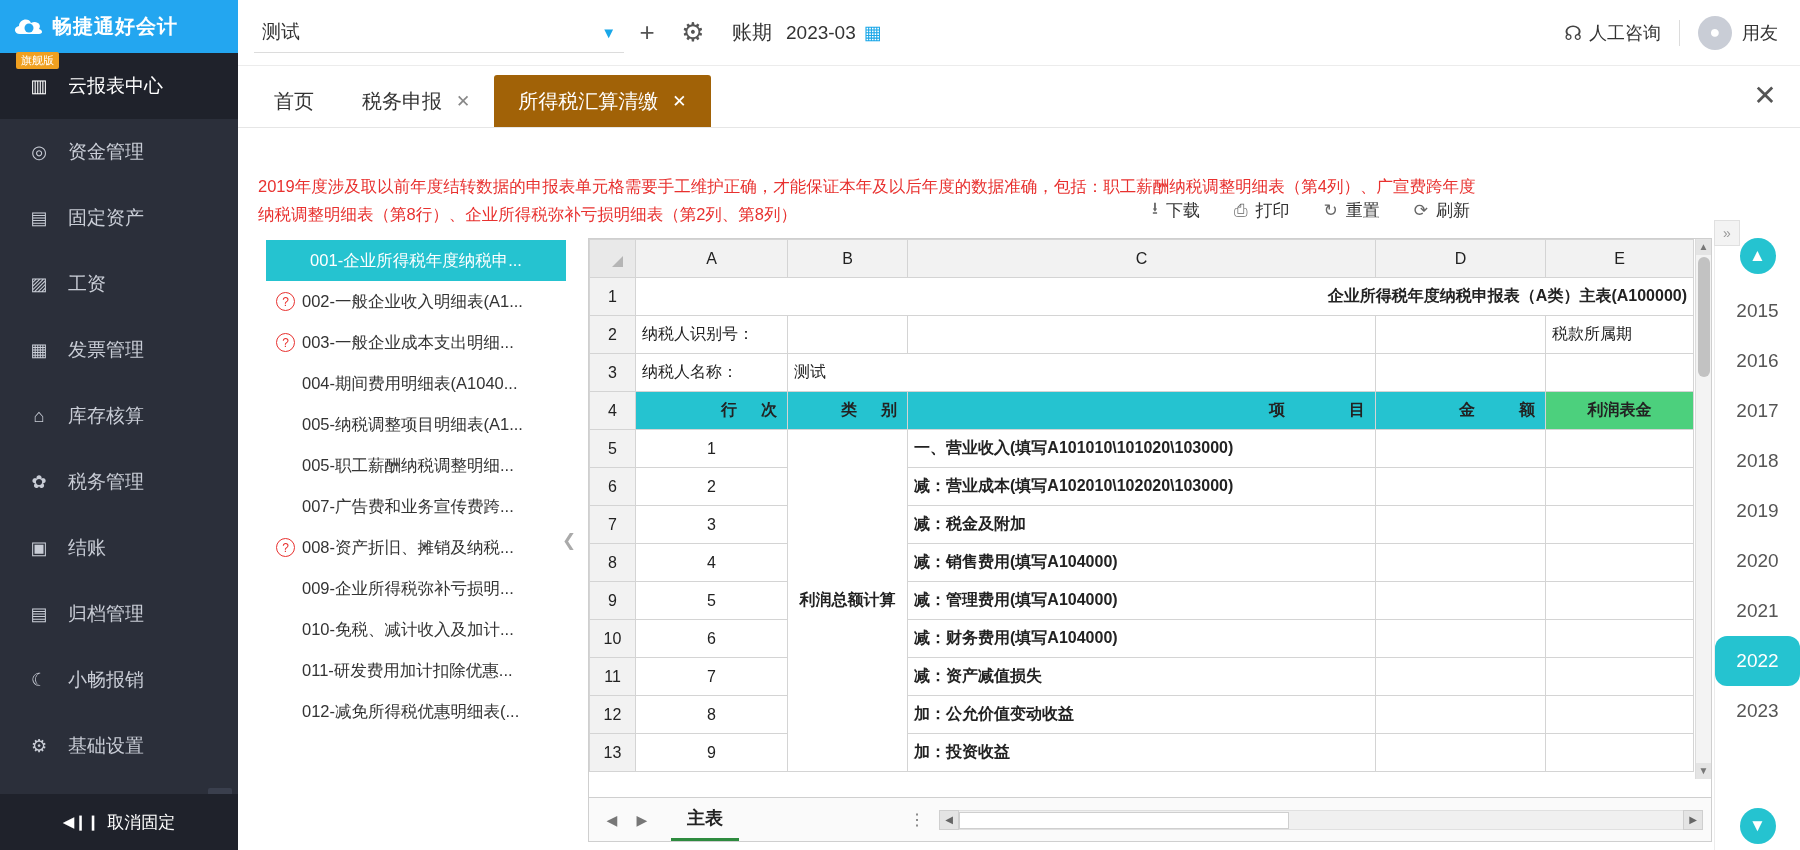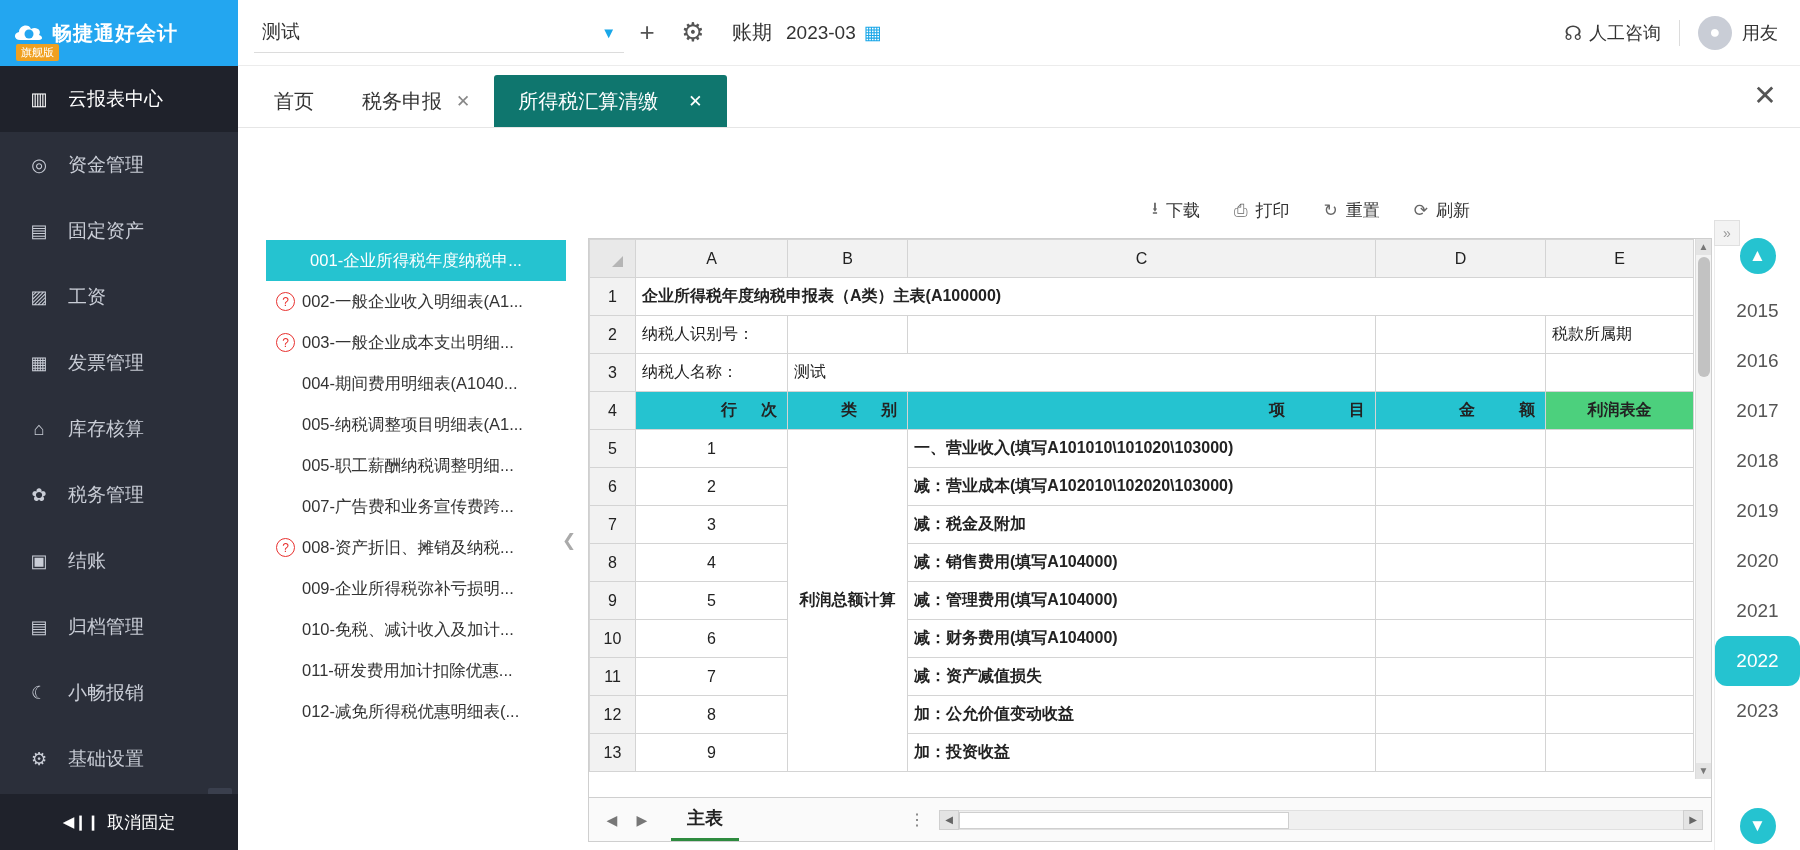--- a/index.html
+++ b/index.html
@@ -10,30 +10,30 @@
     overflow: hidden;
   }
   .app { position: relative; width: 1800px; height: 850px; background: #fff; }
 
   
   .sidebar {
     position: absolute; left: 0; top: 0; width: 238px; height: 850px;
     background: #2b2f3a; color: #d6d9e0;
   }
   .logo-area {
-    height: 66px; background: #23a6f0; display: flex; align-items: center;
+    height: 53px; background: #23a6f0; display: flex; align-items: center;
     padding-left: 12px; position: relative;
   }
   .logo-cloud {
     width: 34px; height: 26px; position: relative; margin-right: 6px;
   }
   .logo-cloud svg { display:block; }
   .logo-text { color: #fff; font-size: 20px; font-weight: bold; letter-spacing: 1px; }
   .logo-badge {
-    position: absolute; left: 16px; top: 44px; background: #f0a020; color: #fff;
+    position: absolute; left: 16px; top: 52px; background: #f0a020; color: #fff;
     font-size: 11px; padding: 1px 5px; border-radius: 2px;
   }
   .nav { margin-top: 0; }
   .nav-item {
     height: 66px; display: flex; align-items: center; padding-left: 26px;
     font-size: 19px; color: #c9cdd6; cursor: pointer;
   }
   .nav-item.active { background: #1f222b; color: #fff; }
   .nav-item .nav-ico {
     width: 26px; height: 26px; margin-right: 16px; display: flex;
@@ -84,21 +84,21 @@
   
   .tabs-row {
     position: absolute; left: 238px; top: 66px; right: 0; height: 62px;
     background: #fff; display: flex; align-items: flex-end; padding-left: 12px;
     border-bottom: 1px solid #e6e6e6;
   }
   .tab {
     height: 52px; display: flex; align-items: center; padding: 0 24px;
     font-size: 20px; color: #333; cursor: pointer; border-radius: 3px 3px 0 0;
   }
-  .tab.active { background: #0f766e; color: #fff; gap: 16px; }
+  .tab.active { background: #a16207; color: #fff; }
   .tab .tclose { margin-left: 14px; font-size: 17px; color: #888; }
   .tab.active .tclose { color: #fff; }
   .tabs-close {
     position: absolute; right: 18px; top: 12px; width: 34px; height: 34px;
     display: flex; align-items: center; justify-content: center; font-size: 28px; color: #555;
     cursor: pointer;
   }
 
   
   .warn {
@@ -154,21 +154,21 @@
     background: #f2f2f2; text-align: center; color: #333; width: 46px; font-size: 15px;
   }
   .corner { background: #e9e9e9; width: 46px; }
   .corner-tri { display:block; width:0;height:0; border-left: 11px solid transparent; border-bottom: 11px solid #b5b5b5; margin-left:16px; margin-top:6px;}
   .c-a { width: 152px; }
   .c-b { width: 120px; }
   .c-c { width: 468px; }
   .c-d { width: 170px; }
   .c-e { width: 148px; }
   .title-cell {
-    text-align: left; font-size: 23px; font-weight: bold; height: 54px;
+    text-align: right; font-size: 23px; font-weight: bold; height: 54px;
   }
   .hdr-cyan { background: #25c3d0; color: #fff; text-align: right; font-weight: bold; letter-spacing: 4px; }
   .hdr-green { background: #4cd07d; color: #fff; text-align: center; font-weight: bold; }
   .num-cell { text-align: center; }
   .lbl-cell { text-align: left; }
   .bold { font-weight: bold; }
   .mid-cell { text-align: center; font-weight: bold; vertical-align: middle; }
 
   .vscroll {
     position: absolute; right: 0; top: 0; width: 16px; height: 540px; background: #f3f3f3;
@@ -338,20 +338,21 @@
       <span>税务申报</span>
       <span class="tclose">✕</span>
     </div>
     <div class="tab active">
       <span>所得税汇算清缴</span>
       <span class="tclose">✕</span>
     </div>
     <div class="tabs-close">✕</div>
   </div>
 
+  <div class="warn">2019年度涉及取以前年度结转数据的申报表单元格需要手工维护正确，才能保证本年及以后年度的数据准确，包括：职工薪酬纳税调整明细表（第4列）、广宣费跨年度纳税调整明细表（第8行）、企业所得税弥补亏损明细表（第2列、第8列）</div>
 
   <div class="actions">
     <div class="action">
       <span class="aico">⭳</span>
       <span>下载</span>
     </div>
     <div class="action">
       <span class="aico">⎙</span>
       <span>打印</span>
     </div>

